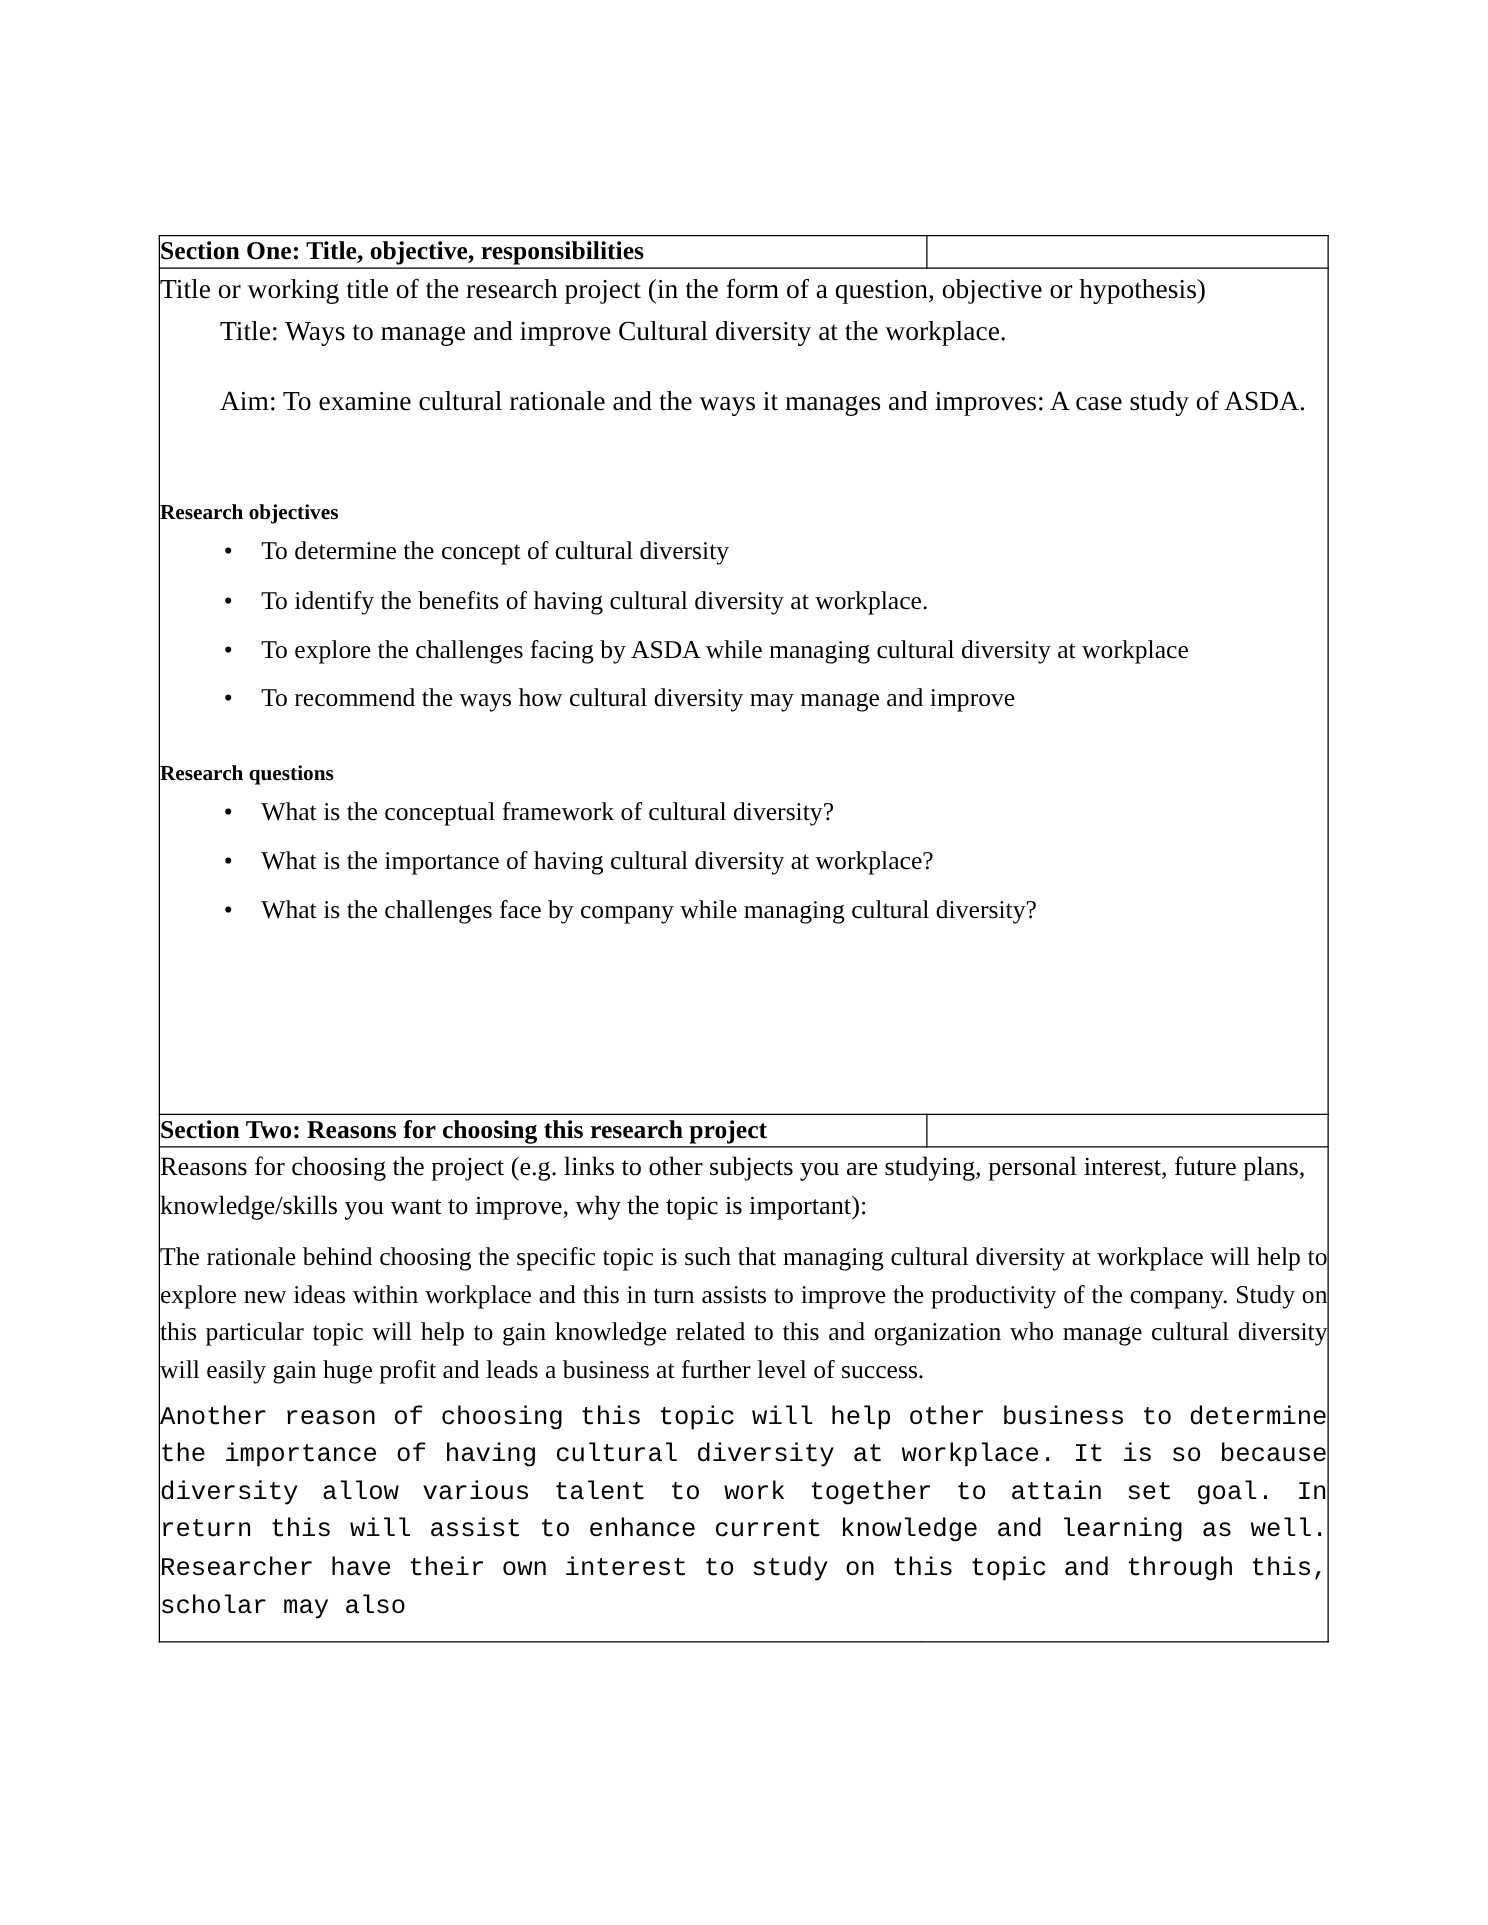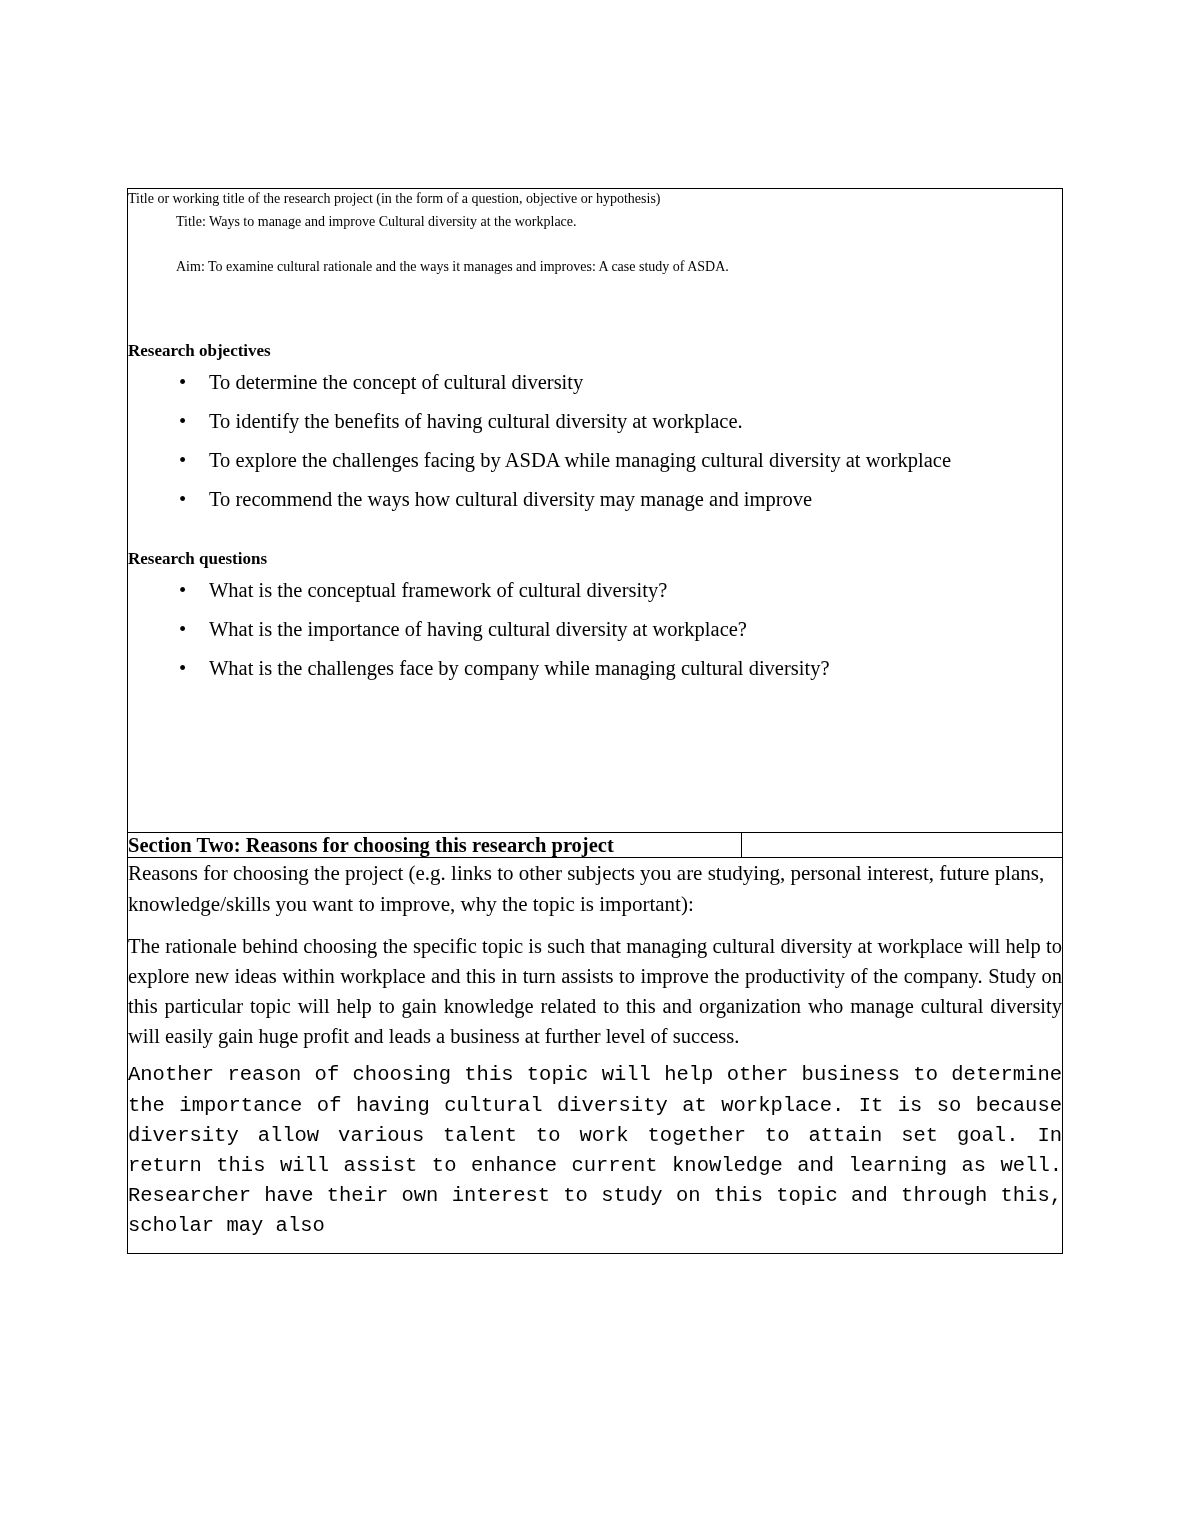--- a/index.html
+++ b/index.html
@@ -53,21 +53,21 @@
     width: 321px;
   }
 
   
   .body-cell {
     padding: 10px 13px 6px 12px;
   }
 
   .para {
     margin: 0 0 3px 0;
-    font-size: 14px;
+    font-size: 22px;
     line-height: 1.42;
     text-align: left;
   }
   .para.justify {
     text-align: justify;
     text-justify: inter-word;
   }
   .lead {
     font-weight: normal;
     margin-left: 48px;
@@ -140,20 +140,24 @@
 
 <div class="page">
 
   <table class="form-table">
     <colgroup>
       <col style="width:613px">
       <col style="width:321px">
     </colgroup>
     <tbody>
 
+      <tr>
+        <td class="section-header-cell">Section One: Title, objective, responsibilities</td>
+        <td class="section-header-blank"></td>
+      </tr>
 
       <tr>
         <td class="body-cell" colspan="2">
 
           <p class="para">Title or working title of the research project (in the form of a question, objective or hypothesis)</p>
 
           <p class="para"><span class="lead">Title:</span><span> Ways to manage and improve Cultural diversity at the workplace.</span></p>
 
           <div class="gap-sm"></div>
 

